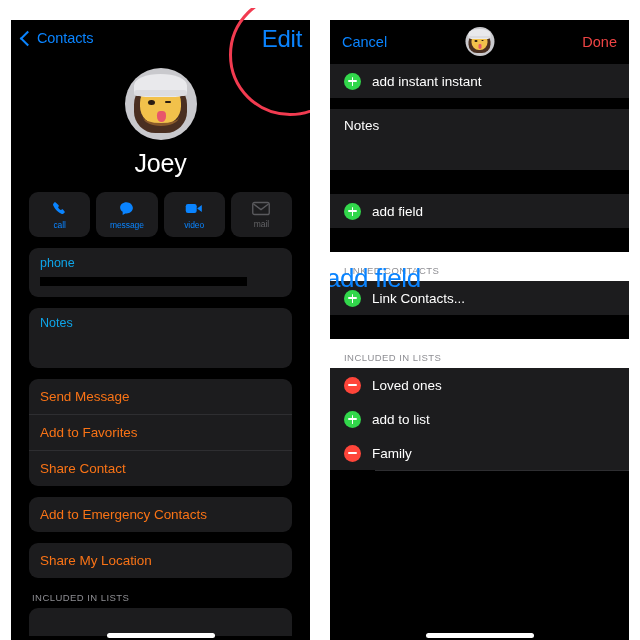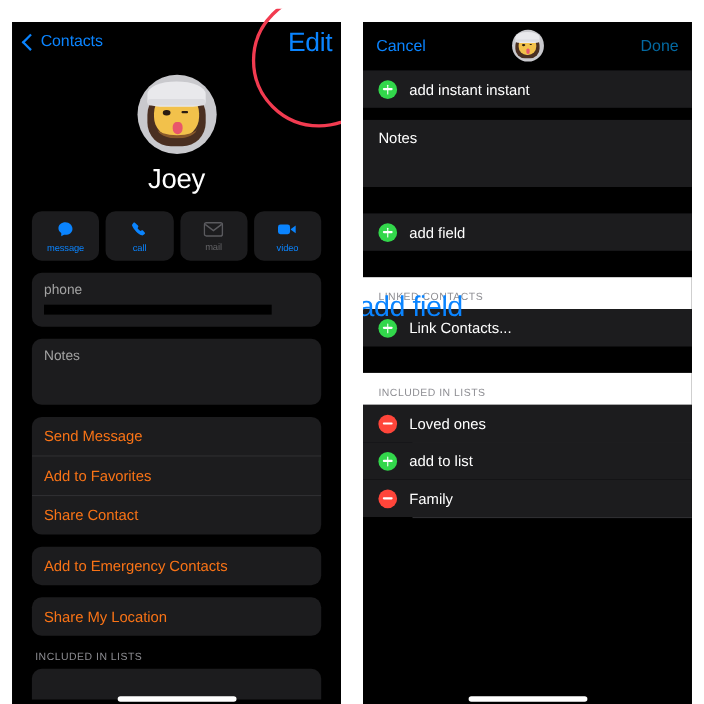--- a/index.html
+++ b/index.html
@@ -199,21 +199,21 @@
 
   
   .card {
     margin: 11px 18px 0 18px;
     background: #1c1c1e;
     border-radius: 9px;
     overflow: hidden;
   }
   .card-label {
     font-size: 12.5px;
-    color: #a3a3a3;
+    color: #0ea5e9;
     padding: 8px 11px 0 11px;
   }
   .redact {
     height: 9px;
     background: #000000;
     margin: 7px 45px 11px 11px;
   }
   .notes-body { height: 38px; }
 
   .link-row {
@@ -254,21 +254,21 @@
   }
   .nav2-avatar {
     position: absolute;
     left: 50%;
     transform: translateX(-50%);
     top: 7px;
   }
   .nav2-done {
     position: absolute;
     right: 12px;
-    color: #0369a1;
+    color: #ef4444;
     font-size: 14.5px;
   }
 
   .erow {
     background: #1c1c1e;
     padding: 0 14px;
     height: 34px;
     display: flex;
     align-items: center;
     gap: 11px;
@@ -403,43 +403,43 @@
           <div class="mj-eye-r"></div>
           <div class="mj-tongue"></div>
         </div>
       </div>
 
       <div class="contact-name">Joey</div>
 
       <div class="actions">
         <div class="act">
           <svg width="17" height="17" viewBox="0 0 24 24">
+            <path d="M6.6 3.5c-.6-.5-1.5-.4-2 .2L3.3 5.4c-.5.6-.6 1.4-.3 2.1 1.1 2.6 2.9 5.1 5 7.2 2.1 2.1 4.6 3.9 7.2 5 .7.3 1.5.2 2.1-.3l1.7-1.3c.6-.5.7-1.4.2-2l-2-2.4c-.4-.5-1.2-.7-1.8-.4l-1.8.9c-1.4-.9-2.7-2.2-3.6-3.6l.9-1.8c.3-.6.1-1.4-.4-1.8L6.6 3.5z" fill="#0a84ff"></path>
+          </svg>
+          <div class="act-label">call</div>
+        </div>
+        <div class="act">
+          <svg width="17" height="17" viewBox="0 0 24 24">
             <path d="M12 3C6.9 3 3 6.4 3 10.6c0 2.5 1.4 4.7 3.6 6.1V21l3.6-2.1c.6.1 1.2.1 1.8.1 5.1 0 9-3.4 9-7.6S17.1 3 12 3z" fill="#0a84ff"></path>
           </svg>
           <div class="act-label">message</div>
         </div>
         <div class="act">
-          <svg width="17" height="17" viewBox="0 0 24 24">
-            <path d="M6.6 3.5c-.6-.5-1.5-.4-2 .2L3.3 5.4c-.5.6-.6 1.4-.3 2.1 1.1 2.6 2.9 5.1 5 7.2 2.1 2.1 4.6 3.9 7.2 5 .7.3 1.5.2 2.1-.3l1.7-1.3c.6-.5.7-1.4.2-2l-2-2.4c-.4-.5-1.2-.7-1.8-.4l-1.8.9c-1.4-.9-2.7-2.2-3.6-3.6l.9-1.8c.3-.6.1-1.4-.4-1.8L6.6 3.5z" fill="#0a84ff"></path>
+          <svg width="19" height="17" viewBox="0 0 26 20">
+            <rect x="1" y="4" width="15" height="12" rx="3" fill="#0a84ff"></rect>
+            <path d="M17 9.5l6-4.2v9.4l-6-4.2z" fill="#0a84ff"></path>
           </svg>
-          <div class="act-label">call</div>
+          <div class="act-label">video</div>
         </div>
         <div class="act disabled">
           <svg width="18" height="15" viewBox="0 0 24 18">
             <rect x="1" y="1" width="22" height="16" rx="2.5" fill="none" stroke="#5a5a5e" stroke-width="1.8"></rect>
             <path d="M2 3l10 7.5L22 3" fill="none" stroke="#5a5a5e" stroke-width="1.8"></path>
           </svg>
           <div class="act-label">mail</div>
-        </div>
-        <div class="act">
-          <svg width="19" height="17" viewBox="0 0 26 20">
-            <rect x="1" y="4" width="15" height="12" rx="3" fill="#0a84ff"></rect>
-            <path d="M17 9.5l6-4.2v9.4l-6-4.2z" fill="#0a84ff"></path>
-          </svg>
-          <div class="act-label">video</div>
         </div>
       </div>
 
       <div class="card">
         <div class="card-label">phone</div>
         <div class="redact"></div>
       </div>
 
       <div class="card">
         <div class="card-label">Notes</div>

